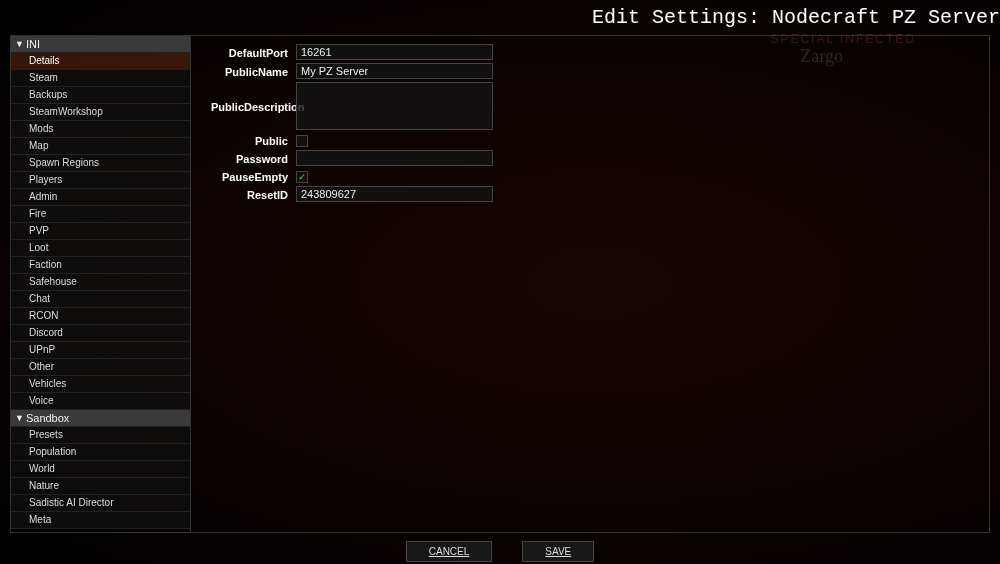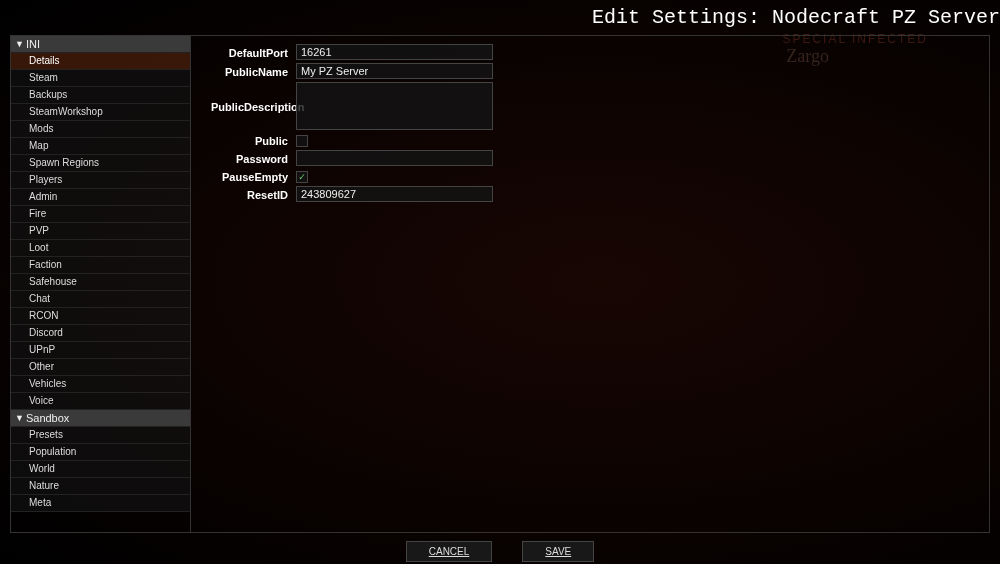--- a/index.html
+++ b/index.html
@@ -15,30 +15,30 @@
     }
     .bg-overlay {
       position: absolute;
       inset: 0;
       background: radial-gradient(ellipse at 60% 50%, rgba(80,20,10,0.3), rgba(0,0,0,0.9));
       z-index: 0;
     }
     .bg-text1 {
       position: absolute;
       top: 32px;
-      right: 72px;
+      right: 84px;
       color: rgba(140,60,40,0.4);
       font-size: 12px;
       letter-spacing: 2px;
       z-index: 0;
     }
     .bg-text2 {
       position: absolute;
       top: 46px;
-      right: 171px;
+      right: 157px;
       color: rgba(140,100,80,0.35);
       font-size: 18px;
       font-family: serif;
       z-index: 0;
     }
     .title {
       position: relative;
       z-index: 2;
       text-align: right;
       font-family: "Courier New", monospace;
@@ -201,20 +201,21 @@
         <div class="sidebar-item">Vehicles</div>
         <div class="sidebar-item">Voice</div>
         <div class="group-header">
           <span class="tri">▼</span>
           <span>Sandbox</span>
         </div>
         <div class="sidebar-item">Presets</div>
         <div class="sidebar-item">Population</div>
         <div class="sidebar-item">World</div>
         <div class="sidebar-item">Nature</div>
+        <div class="sidebar-item">Sadistic AI Director</div>
         <div class="sidebar-item">Meta</div>
       </div>
   </div>
   <div class="content">
 
     <div class="form-row">
       <div class="form-label">DefaultPort</div>
       <input class="form-input" value="16261" style="">
     </div>
 

